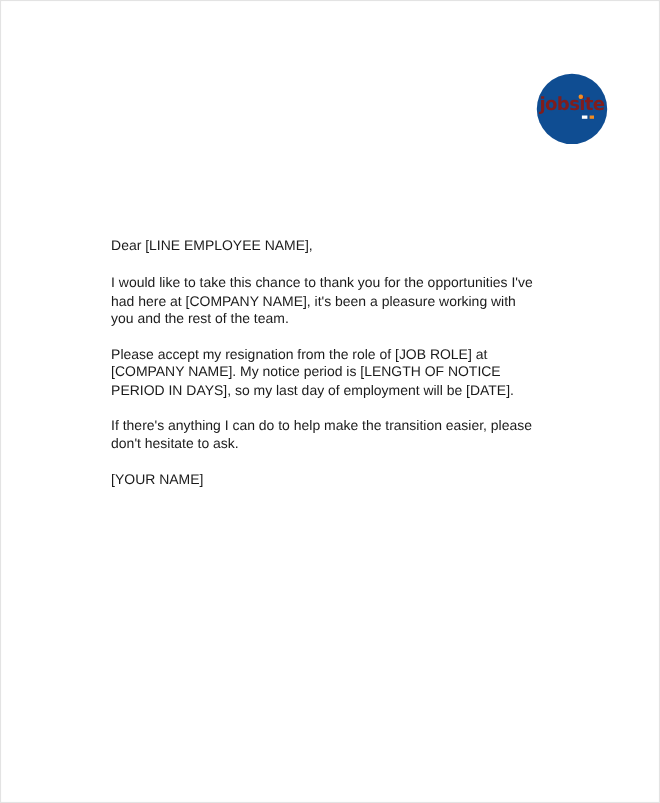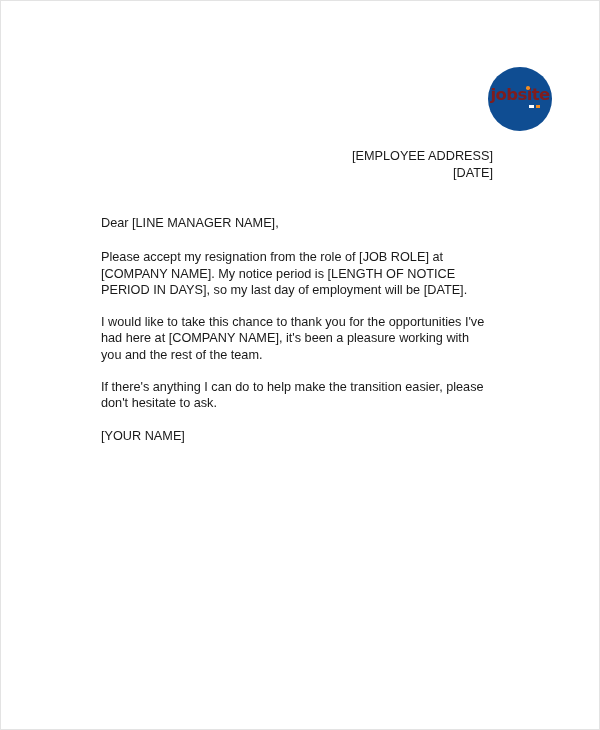--- a/index.html
+++ b/index.html
@@ -114,26 +114,22 @@
 <div class="page">
 
   <div class="logo-wrap">
     <div class="logo-circle"></div>
     <div class="logo-text">jobsite</div>
     <div class="logo-dot"></div>
     <div class="logo-mark-a"></div>
     <div class="logo-mark-b"></div>
   </div>
 
-  <div class="address-block">
-    <div>[EMPLOYEE ADDRESS]</div>
-    <div>[DATE]</div>
-  </div>
 
   <div class="letter-body">
-    <p class="salutation">Dear [LINE MANAGER NAME],</p>
+    <p class="salutation">Dear [LINE EMPLOYEE NAME],</p>
+    <p>I would like to take this chance to thank you for the opportunities I've had here at [COMPANY NAME], it's been a pleasure working with you and the rest of the team.</p>
     <p>Please accept my resignation from the role of [JOB ROLE] at [COMPANY NAME]. My notice period is [LENGTH OF NOTICE PERIOD IN DAYS], so my last day of employment will be [DATE].</p>
-    <p>I would like to take this chance to thank you for the opportunities I've had here at [COMPANY NAME], it's been a pleasure working with you and the rest of the team.</p>
     <p>If there's anything I can do to help make the transition easier, please don't hesitate to ask.</p>
     <p>[YOUR NAME]</p>
   </div>
 
 </div>
 
 </body></html>

